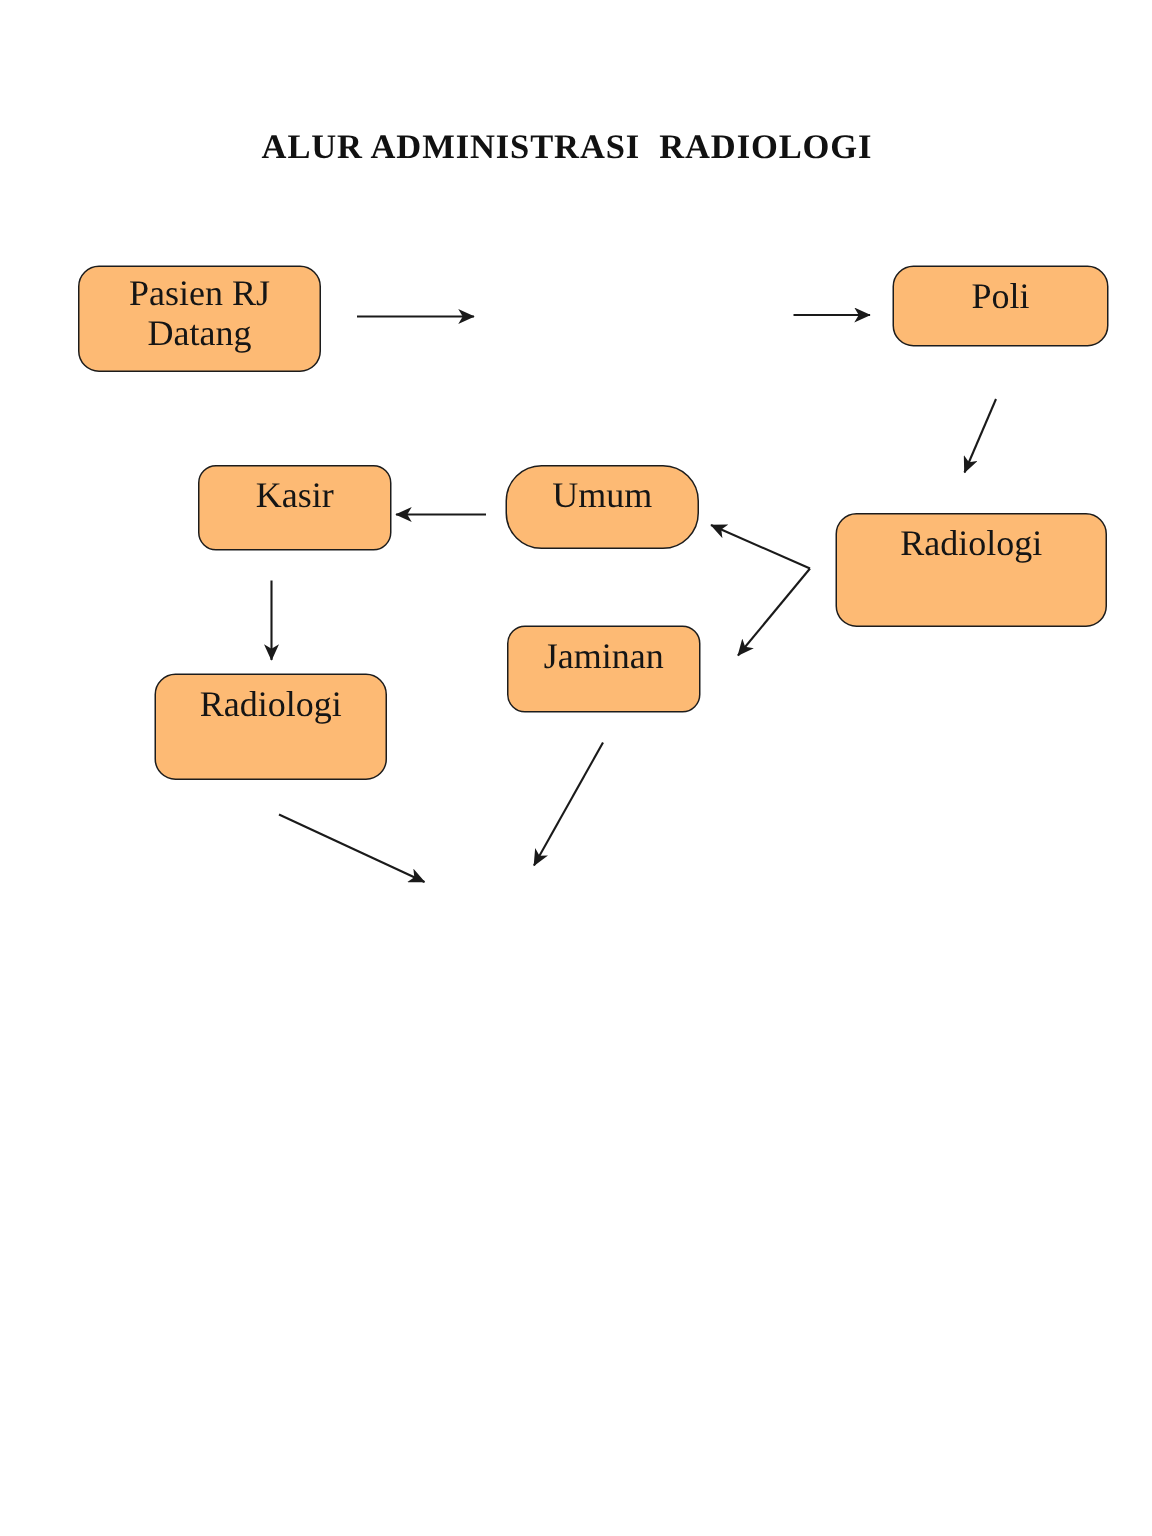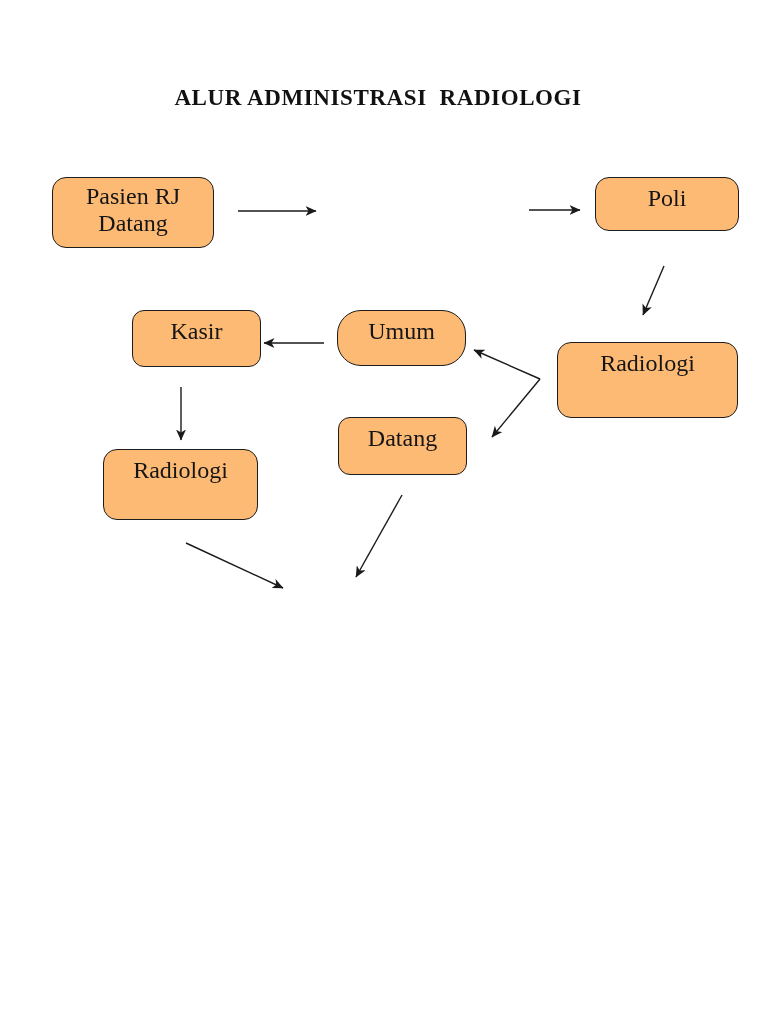--- a/index.html
+++ b/index.html
@@ -81,18 +81,18 @@
 
 
   <div class="node" style="left:595px; top:177px; width:144px; height:54px;">Poli</div>
 
   <div class="node" style="left:113px; top:310px; width:129px; height:57px; border-radius:12px;margin-left:19px;">Kasir</div>
 
   <div class="node" style="left:337px; top:310px; width:129px; height:56px; border-radius:24px;">Umum</div>
 
   <div class="node" style="left:557px; top:342px; width:181px; height:76px;">Radiologi</div>
 
-  <div class="node" style="left:338px; top:417px; width:129px; height:58px; border-radius:12px;">Datang</div>
+  <div class="node" style="left:338px; top:417px; width:129px; height:58px; border-radius:12px;">Jaminan</div>
 
   <div class="node" style="left:103px; top:449px; width:155px; height:71px;">Radiologi</div>
 
 
 </div>
 
 </body></html>

